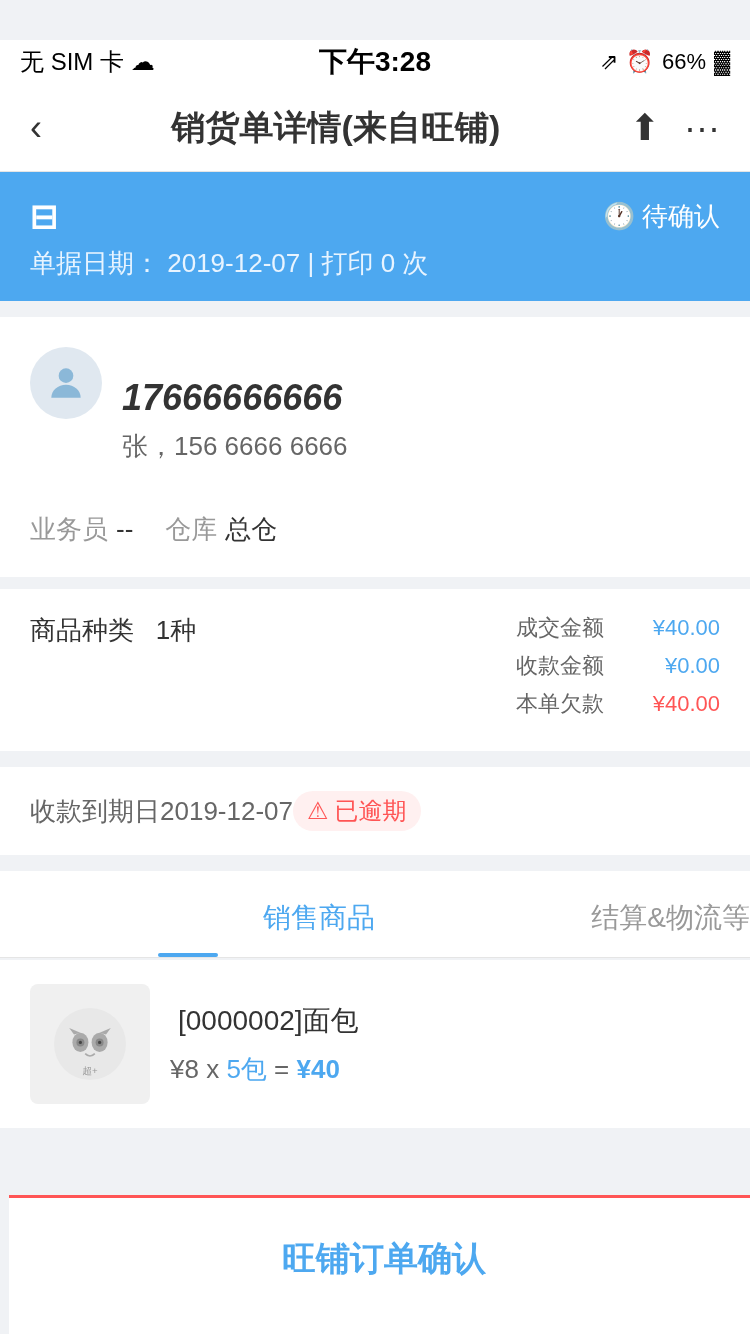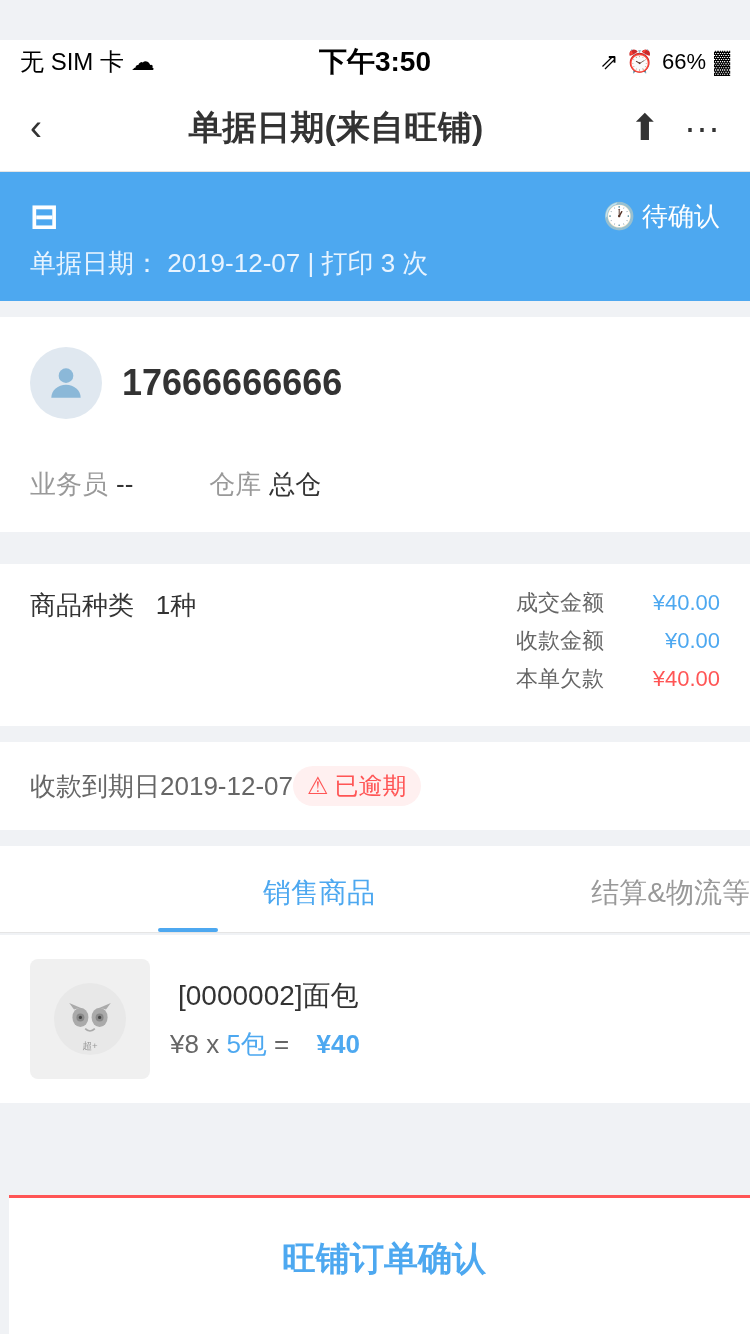--- a/index.html
+++ b/index.html
@@ -83,23 +83,24 @@
     }
 
     
     .customer-section {
       background: #fff;
       padding: 30px;
       margin-top: 16px;
     }
     .customer-row {
       display: flex;
-      align-items: center;
+      align-items: flex-end;
       gap: 20px;
       margin-bottom: 10px;
+      font-style: italic;
     }
     .avatar {
       width: 72px;
       height: 72px;
       border-radius: 50%;
       background: #e0e8f0;
       display: flex;
       align-items: center;
       justify-content: center;
       flex-shrink: 0;
@@ -111,35 +112,35 @@
       color: #333;
     }
     .customer-name {
       font-size: 26px;
       color: #666;
       margin-bottom: 14px;
       padding-left: 92px;
     }
     .customer-meta {
       display: flex;
-      gap: 76px;
+      gap: 32px;
       padding-left: 0;
       font-size: 26px;
       color: #666;
       margin-top: 48px;
     }
     .meta-item { display: flex; align-items: center; gap: 8px; }
     .meta-label { color: #999; }
     .meta-value { color: #333; }
 
     
     .amount-section {
       background: #fff;
       padding: 24px 30px;
-      margin-top: 32px;
+      margin-top: 12px;
       display: flex;
       align-items: flex-start;
       justify-content: space-between;
     }
     .goods-type {
       font-size: 26px;
       color: #666;
     }
     .goods-type span { color: #333; }
     .amount-list {
@@ -237,21 +238,21 @@
       font-size: 28px;
       color: #333;
       margin-bottom: 12px;
       margin-left: 8px;
     }
     .product-price {
       font-size: 26px;
       color: #666;
     }
     .product-price .highlight { color: #4da8f0; }
-    .product-price .total { color: #4da8f0; font-weight: 600; margin-left: 20px; }
+    .product-price .total { color: #4da8f0; font-weight: 600; }
 
     
     .content-area {
       min-height: 300px;
       background: #f0f2f5;
     }
 
     
     .bottom-bar {
       position: fixed;
@@ -274,65 +275,66 @@
       border-radius: 4px;
     }
   </style>
 </head>
 <body>
 
 <div class="status-bar">
   <div class="status-bar-left">
     <span>无 SIM 卡 ☁</span>
   </div>
-  <div class="status-bar-center">下午3:50</div>
+  <div class="status-bar-center">下午3:28</div>
   <div class="status-bar-right">
     <span>⇗</span>
     <span>⏰</span>
     <span>66%</span>
     <span>▓</span>
   </div>
 </div>
 
 <div class="nav-bar">
   <span class="nav-icon">‹</span>
-  <span class="nav-title">单据日期(来自旺铺)</span>
+  <span class="nav-title">销货单详情(来自旺铺)</span>
   <div class="nav-right">
     <span class="nav-icon">⬆</span>
     <span class="nav-icon">···</span>
   </div>
 </div>
 
 <div class="order-header">
   <div class="order-id-row">
     <div class="order-id">
       <span>⊟</span>
     </div>
     <div class="order-status">
       <span>🕐</span>
       <span>待确认</span>
     </div>
   </div>
   <div class="order-date">
     <span>单据日期：</span>
     <span>2019-12-07</span>
-    <span>| 打印 3 次</span>
+    <span>| 打印 0 次</span>
   </div>
 </div>
 
 <div class="customer-section">
   <div class="customer-row">
     <div class="avatar">
       <svg viewBox="0 0 24 24">
         <circle cx="12" cy="8" r="4"></circle>
         <path d="M4 20c0-4 3.6-7 8-7s8 3 8 7"></path>
       </svg>
     </div>
     <span class="customer-phone">17666666666</span>
   </div>
+  <div class="customer-name">张，156 6666 6666</div>
   <div class="customer-meta">
     <div class="meta-item">
       <span class="meta-label">业务员</span>
       <span class="meta-value">--</span>
     </div>
     <div class="meta-item">
       <span class="meta-label">仓库</span>
       <span class="meta-value">总仓</span>
     </div>
   </div>

